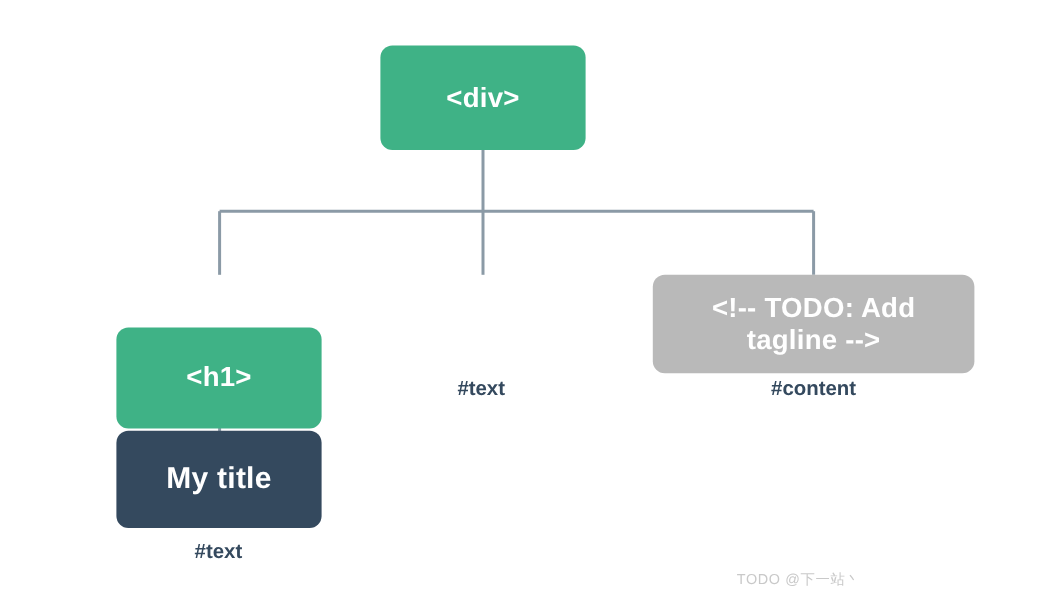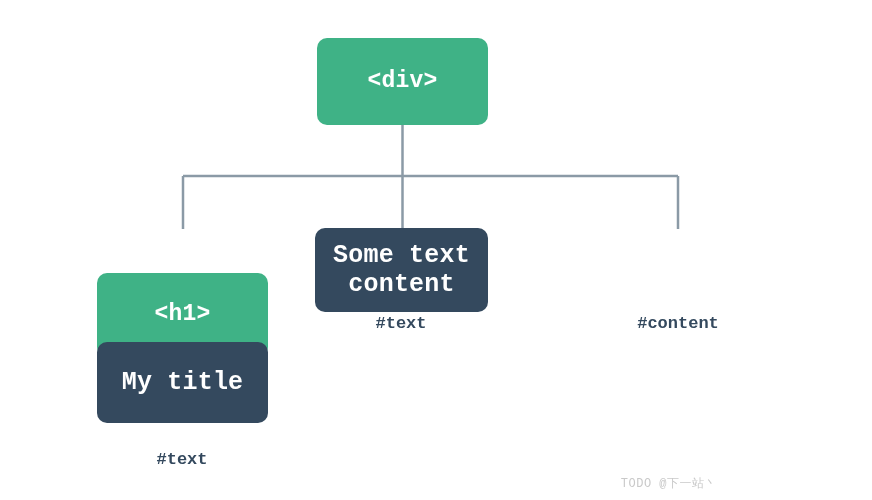--- a/index.html
+++ b/index.html
@@ -11,21 +11,20 @@
     height: 500px;
     background: #ffffff;
     font-family: "Liberation Sans", sans-serif;
     overflow: hidden;
   }
   #diagram {
     position: relative;
     width: 729px;
     height: 500px;
     background: #ffffff;
-    font-family: Liberation Mono, monospace;
   }
   .edges {
     position: absolute;
     left: 0;
     top: 0;
     width: 872px;
     height: 500px;
     pointer-events: none;
   }
   .node {
@@ -62,21 +61,21 @@
     font-weight: bold;
     text-align: center;
     white-space: nowrap;
     transform: translateX(-50%);
   }
   
   #node-div        { left: 317px; top: 38px;  width: 171px; height: 87px; }
   #node-h1         { left: 97px;  top: 228px; width: 171px; height: 84px; margin-top: 45px; }
   #node-sometext   { left: 315px; top: 228px; width: 173px; height: 84px; }
   #node-comment    { left: 544px; top: 229px; width: 268px; height: 82px; }
-  #node-mytitle    { left: 97px;  top: 342px; width: 171px; height: 81px; }
+  #node-mytitle    { left: 97px;  top: 359px; width: 171px; height: 81px; }
 
   #label-sometext  { left: 401px; top: 314px; }
   #label-comment   { left: 678px; top: 314px; }
   #label-mytitle   { left: 182px; top: 450px; }
 
   .watermark {
     position: absolute;
     right: 12px;
     bottom: 8px;
     color: #c9c9c9;
@@ -102,22 +101,22 @@
 
     <path d="M678,176 L678,229" stroke="#8b9aa6" stroke-width="2.5" fill="none"></path>
 
     <path d="M183,312 L183,364" stroke="#8b9aa6" stroke-width="2.5" fill="none"></path>
   </svg>
 
   <div class="node element" id="node-div">&lt;div&gt;</div>
 
   <div class="node element" id="node-h1">&lt;h1&gt;</div>
 
-  <div class="node text" id="node-sometext">Some text content</div>
 
+  <div class="node comment" id="node-comment">&lt;!-- TODO: Add tagline  --&gt;</div>
 
   <div class="node text" id="node-mytitle">My title</div>
 
   <div class="node-label" id="label-sometext">#text</div>
 
   <div class="node-label" id="label-comment">#content</div>
 
   <div class="node-label" id="label-mytitle">#text</div>
 
   <div class="watermark">TODO @下一站丶</div>

